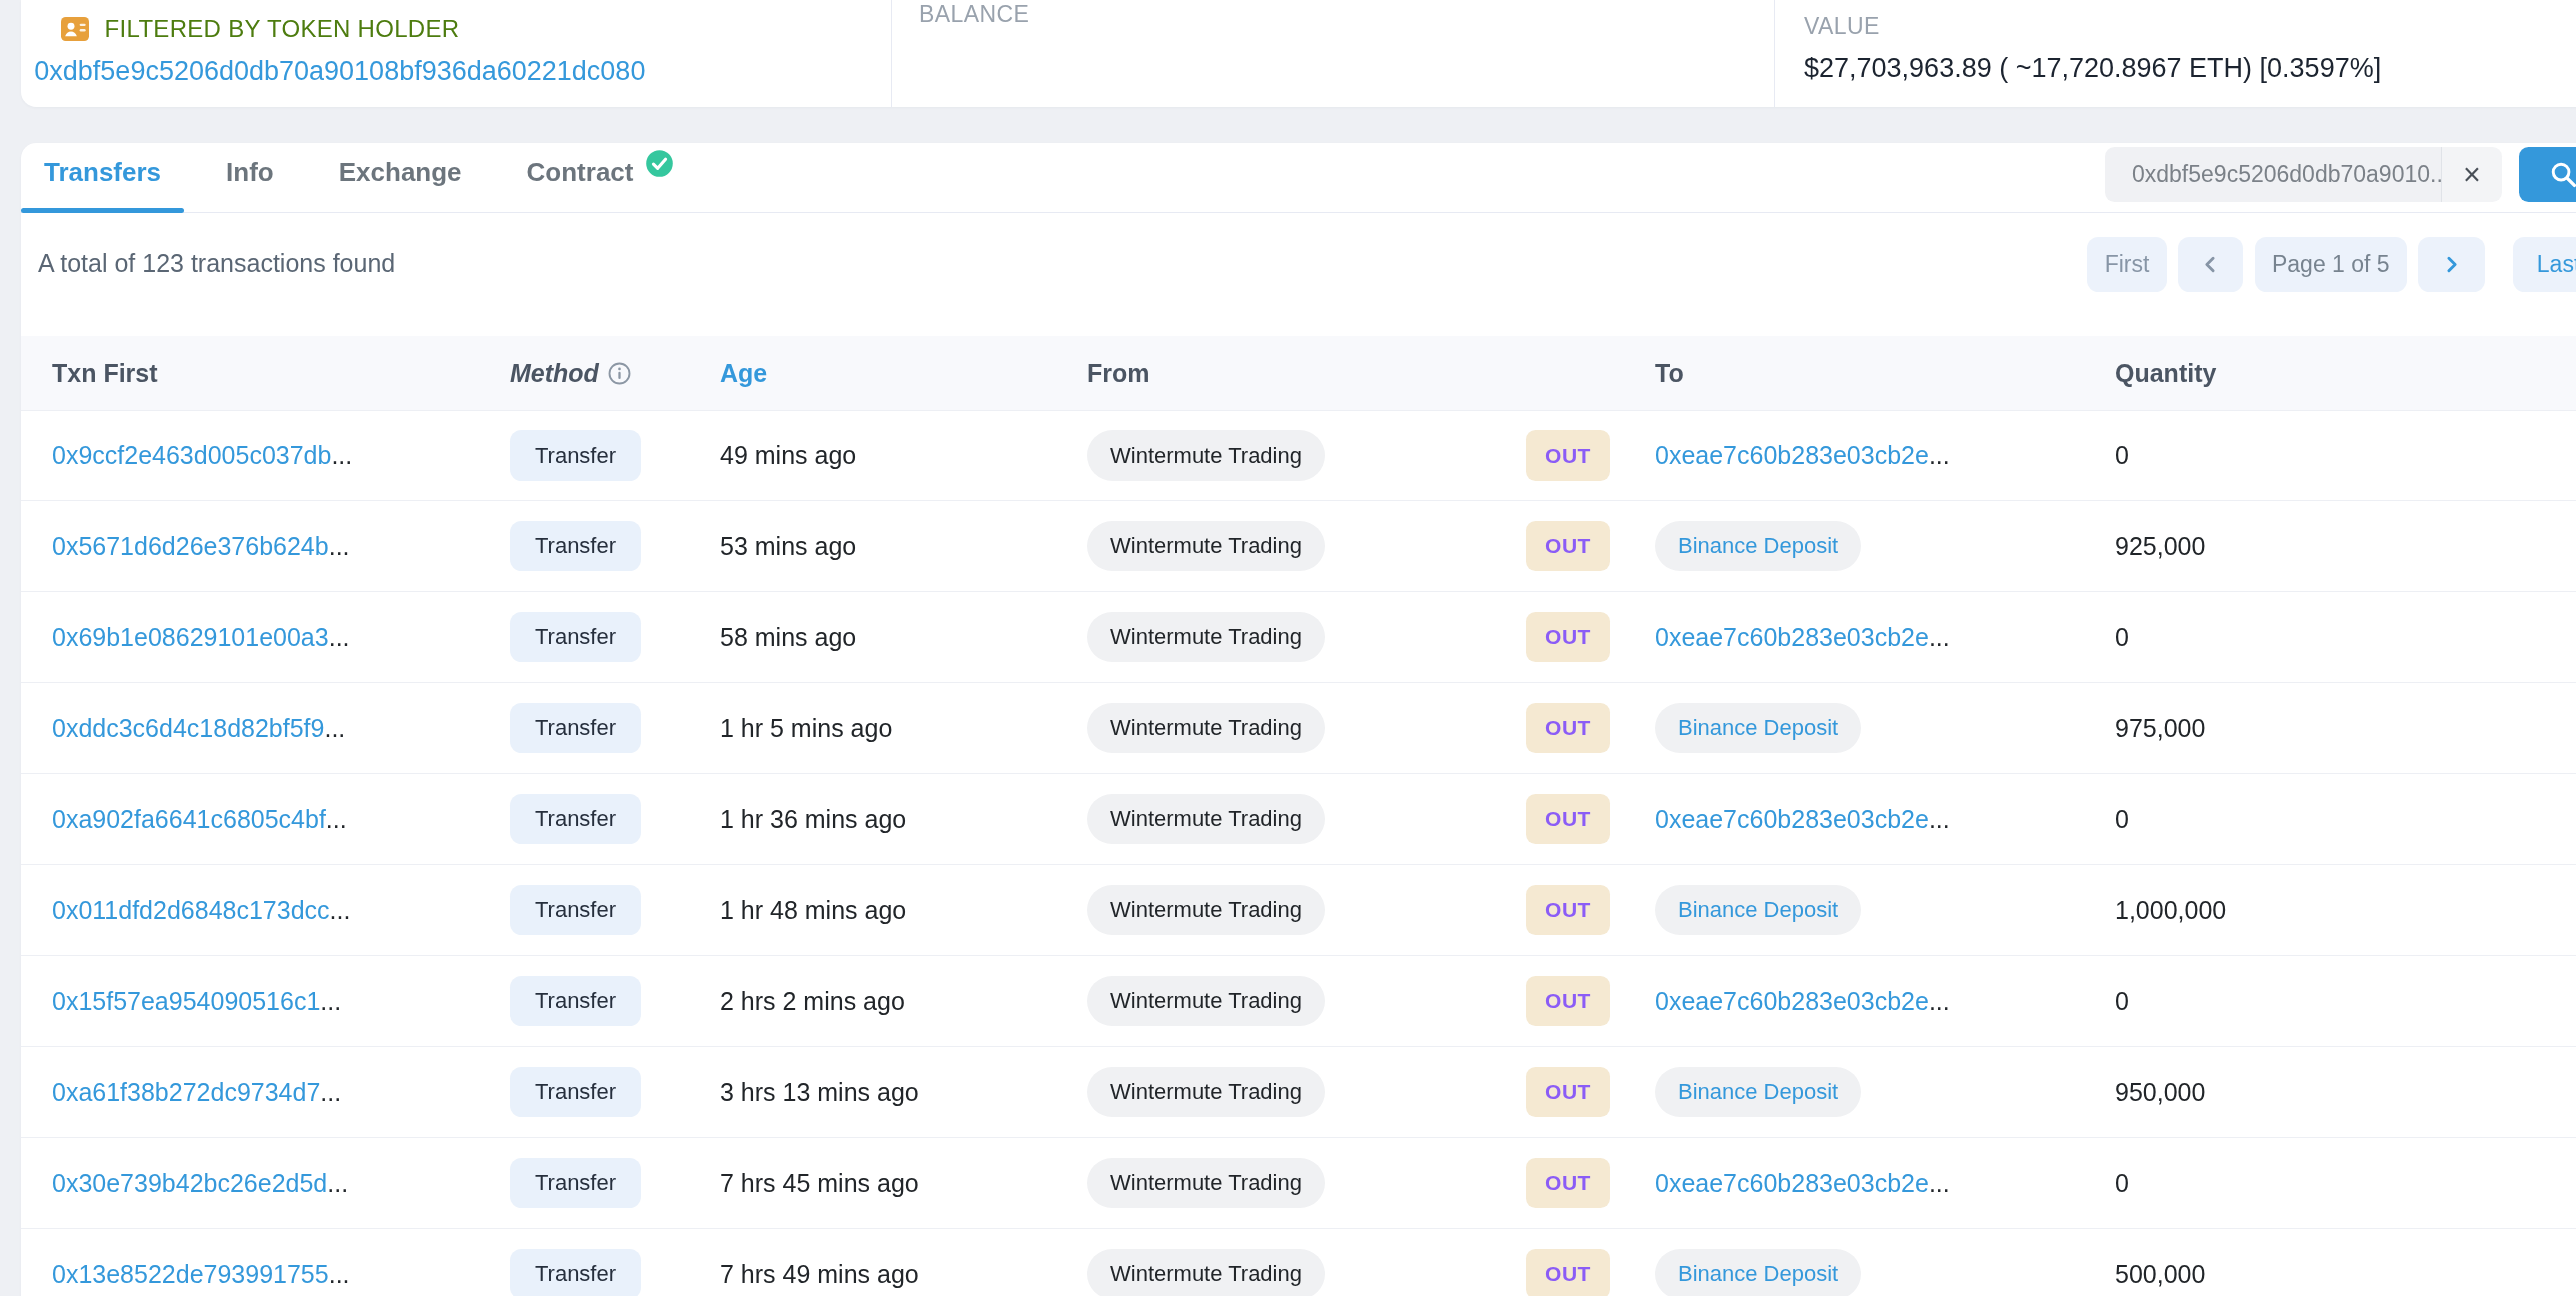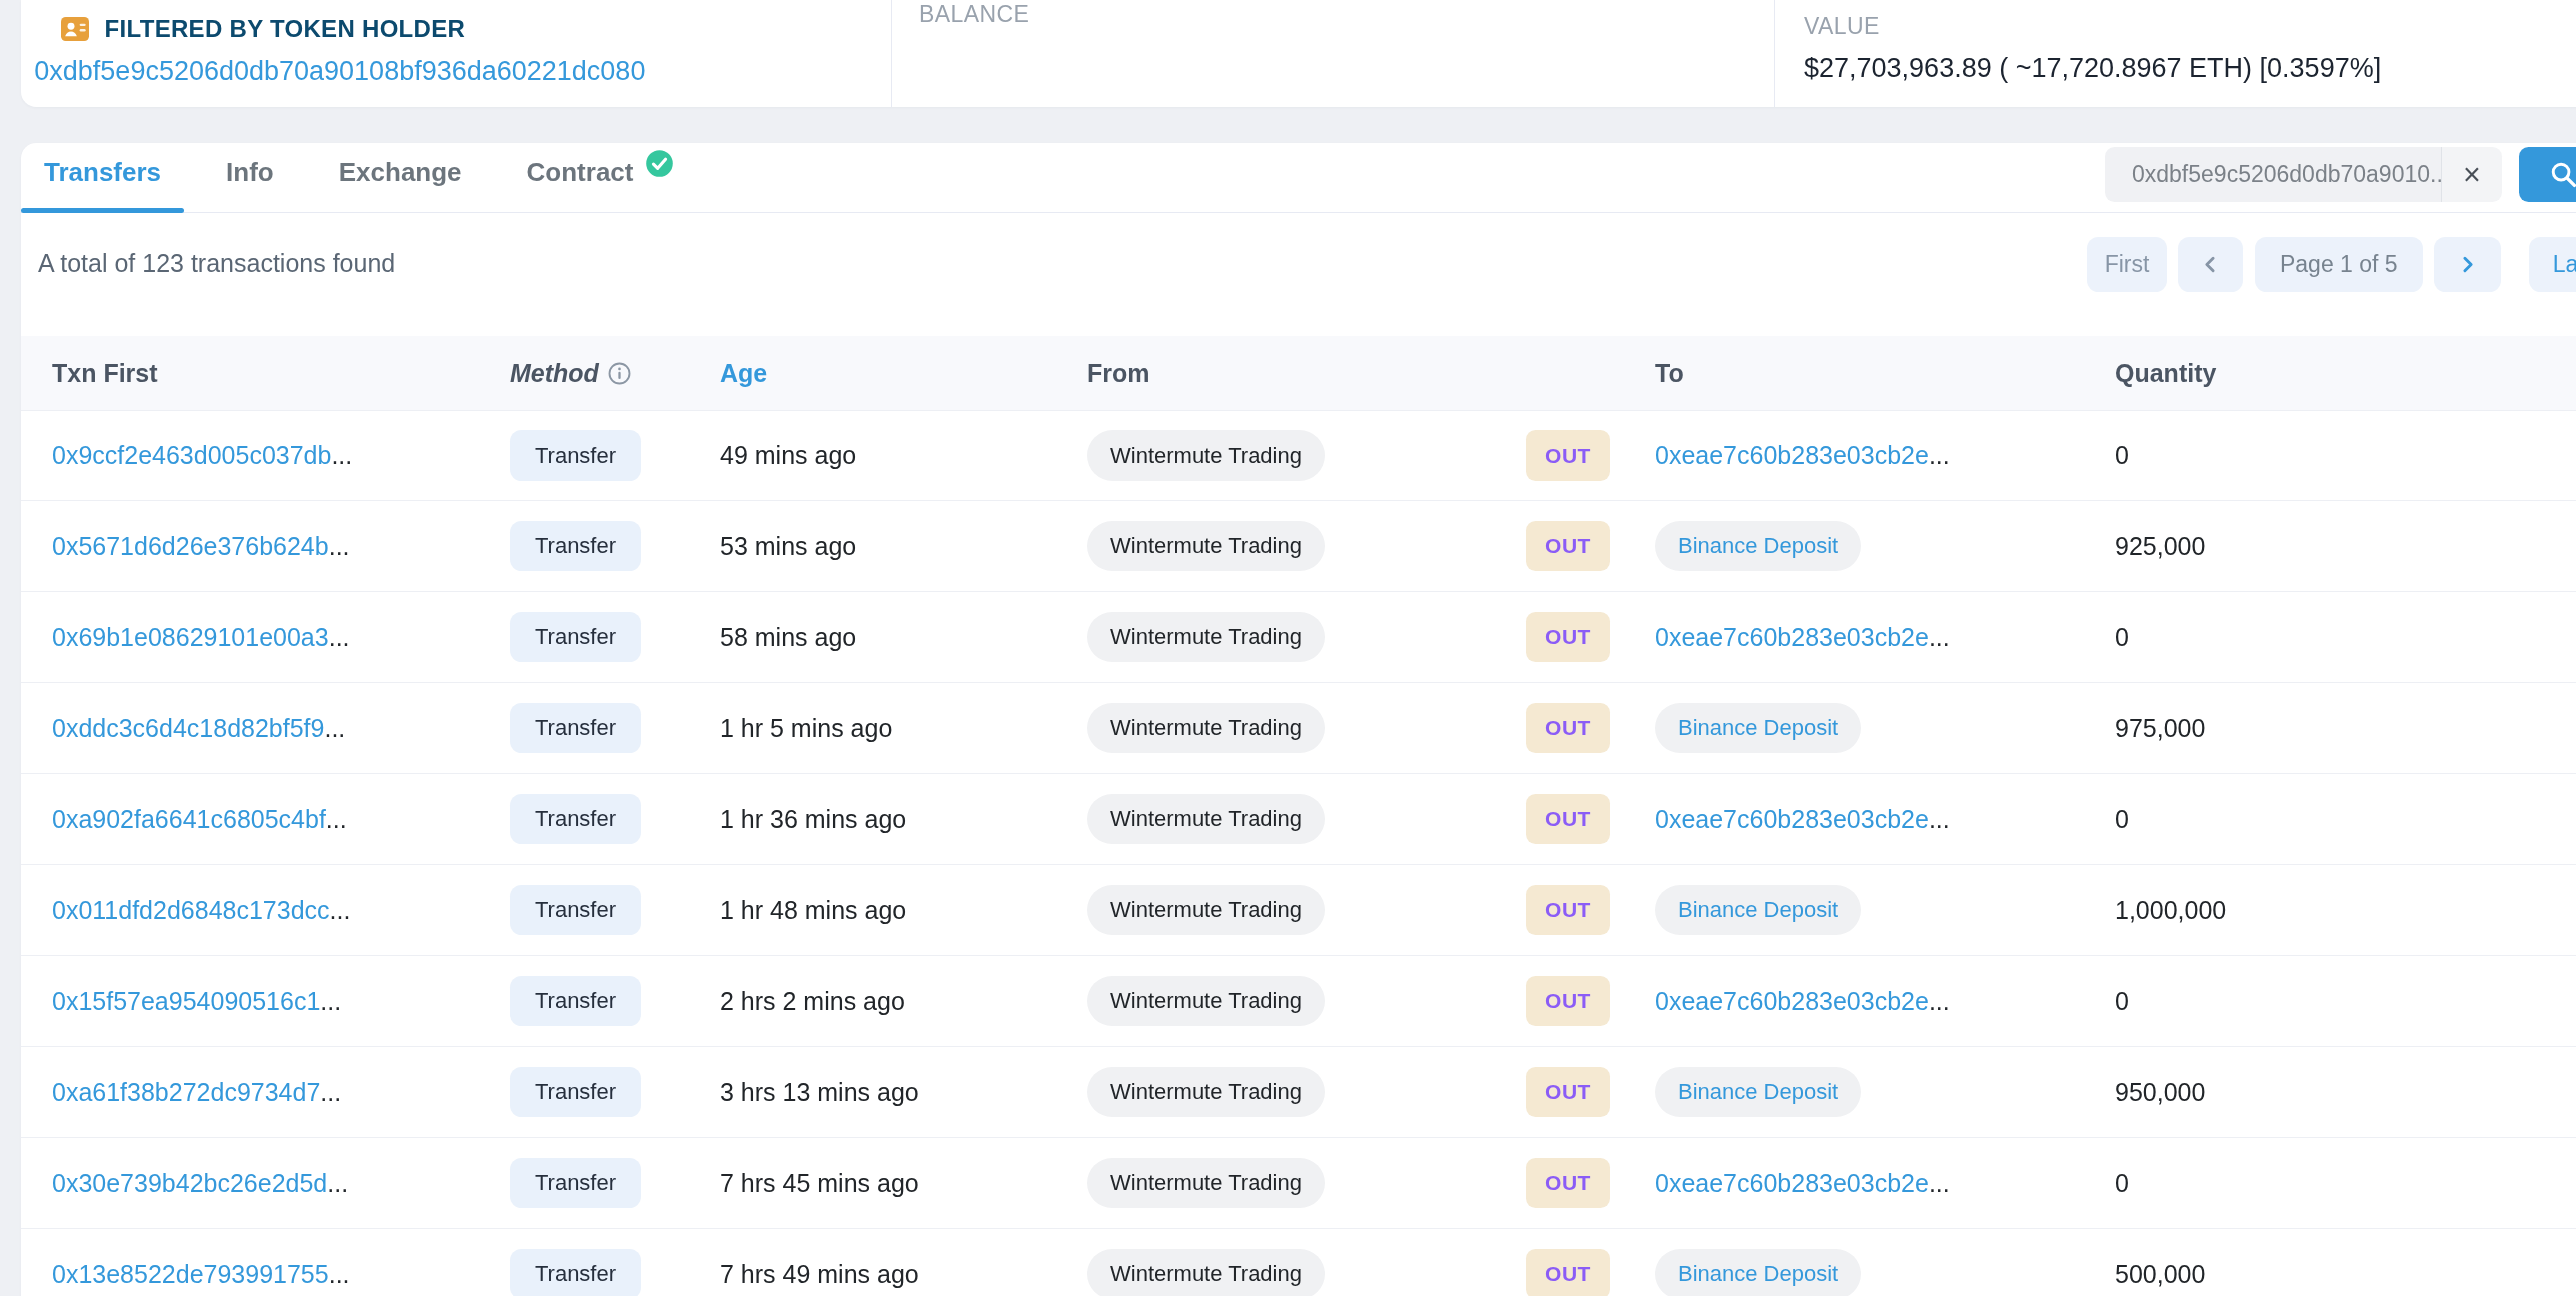--- a/index.html
+++ b/index.html
@@ -14,21 +14,21 @@
   
   .header-card {
     position: absolute; left: 21px; top: 0; width: 2631px; height: 107px;
     background: #fff; border-radius: 0 0 15.3px 15.3px;
     box-shadow: 0 1px 2.9px rgba(25,40,70,0.04);
     display: flex;
   }
   .hcol-1 { width: 870px; padding: 7.6px 0 0 13.3px; }
   .filtered-row { display: flex; align-items: center; gap: 13.3px; height: 42px; padding-left: 25px; }
   .icon-holder svg { width: 32px; height: 32px; display: block; }
-  .filtered-label { font-size: 24px; font-weight: 700; color: #0c4a6e; letter-spacing: 0.3px; }
+  .filtered-label { font-size: 24px; font-weight: 400; color: #4d7c0f; letter-spacing: 0.3px; }
   .address-link { display: inline-block; margin-top: 6.7px; font-size: 27px; color: #3498db; }
   .hcol-2 { width: 883px; border-left: 1px solid #e7eaf3; padding: 1px 0 0 27px; }
   .hcol-3 { flex: 1; border-left: 1px solid #e7eaf3; padding: 13.3px 0 0 29px; }
   .hlabel { font-size: 23px; color: #99a2ad; letter-spacing: 0.4px; }
   .hvalue { margin-top: 12.4px; font-size: 27px; color: #1c2430; }
 
   
   .main-card {
     position: absolute; left: 21px; top: 143px; width: 2631px; height: 1239px;
     background: #fff; border-radius: 15.3px 15.3px 0 0;
@@ -59,21 +59,21 @@
   
   .summary-bar { position: relative; height: 123px; }
   .total-text { position: absolute; left: 17px; top: 36px; font-size: 25px; color: #5a6674; }
   .pagination { position: absolute; left: 2066px; top: 24px; display: flex; gap: 11.4px; }
   .pg { height: 55px; border-radius: 11.4px; background: #ecf2fb; border: none; font-size: 23px; color: #8795a6;
         display: flex; align-items: center; justify-content: center; cursor: pointer;
         font-family: "Liberation Sans", sans-serif; }
   .pg svg { width: 25px; height: 25px; display: block; }
   .pg-first { width: 80px; }
   .pg-prev  { width: 65px; }
-  .pg-page  { width: 168px; color: #77838f; cursor: default; }
+  .pg-page  { width: 152px; color: #77838f; cursor: default; }
   .pg-next  { width: 67px; color: #3498db; }
   .pg-last  { width: 92px; color: #3498db; margin-left: 16px; }
 
   
   .trow { display: grid; grid-template-columns: 458px 210px 367px 439px 129px 460px auto;
           padding-left: 31px; align-items: center; }
   .thead { height: 74px; background: #f8f9fc; font-weight: 600; color: #4b5563; font-size: 25px; }
   .thead .th-method { display: flex; align-items: center; gap: 8.6px; font-style: italic; }
   .thead .th-method svg { width: 25px; height: 25px; display: block; }
   .thead .th-age { color: #3498db; cursor: pointer; }

